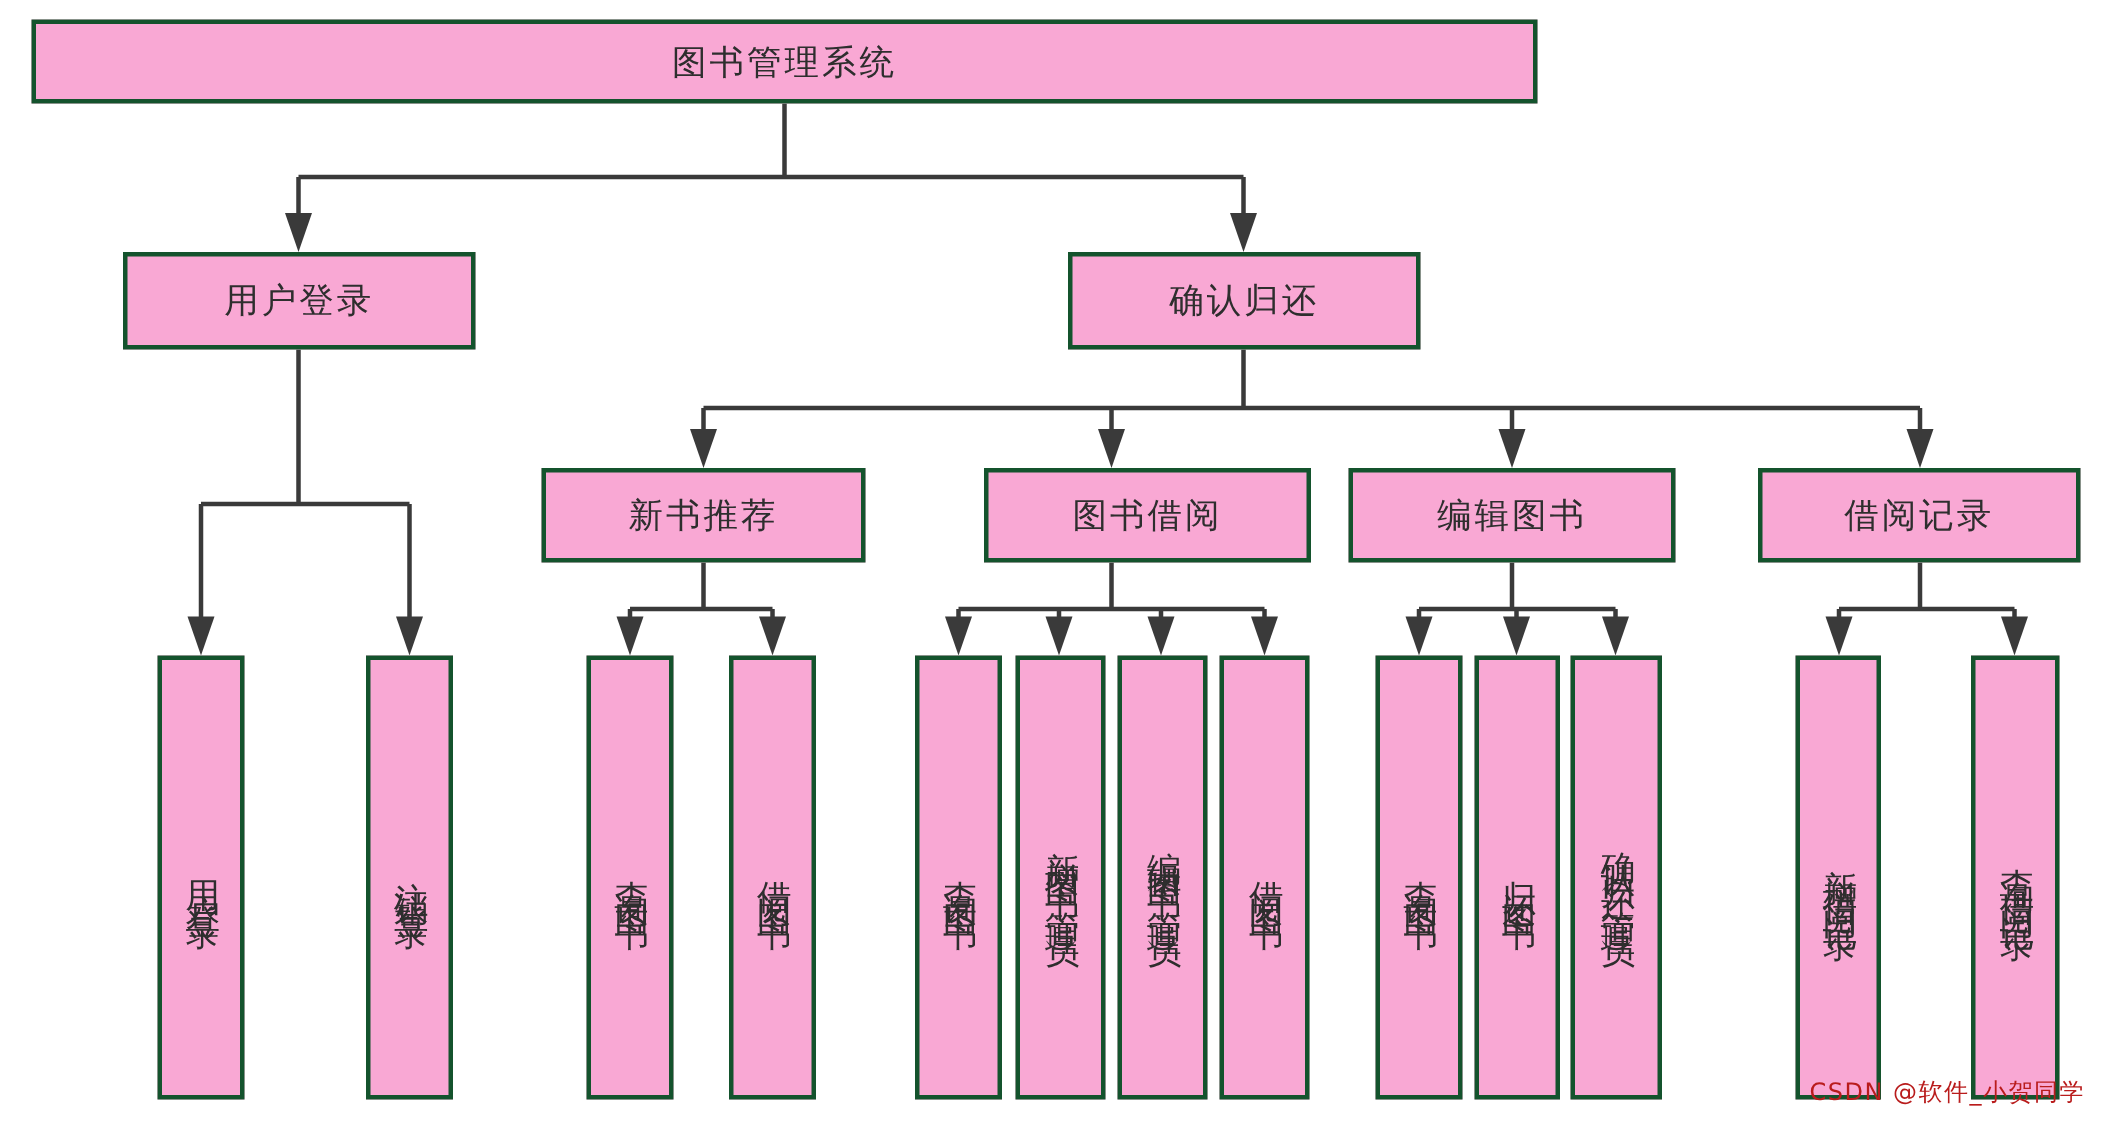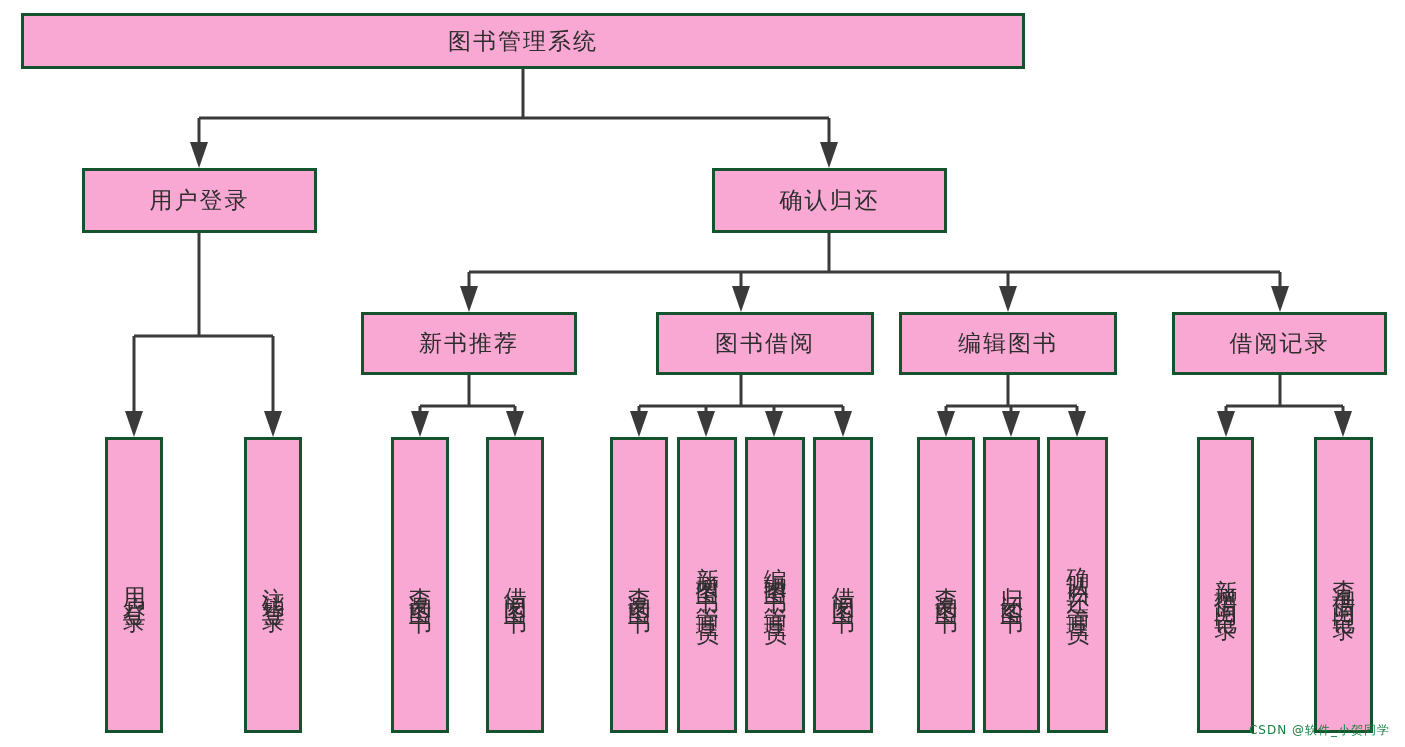--- a/index.html
+++ b/index.html
@@ -62,22 +62,22 @@
   .lf-2-3 { left: 813px;  width: 60px; }
   .lf-3-0 { left: 917px;  width: 58px; }
   .lf-3-1 { left: 983px;  width: 57px; }
   .lf-3-2 { left: 1047px; width: 61px; }
   .lf-4-0 { left: 1197px; width: 57px; }
   .lf-4-1 { left: 1314px; width: 59px; }
   .watermark {
     position: absolute;
     right: 15px;
     bottom: 8px;
-    color: #15803d;
-    font-size: 12px;
+    color: #b91c1c;
+    font-size: 16px;
     letter-spacing: 1px;
     z-index: 3;
     white-space: nowrap;
   }
 </style>
 </head>
 <body>
 
 <div class="canvas">
 

